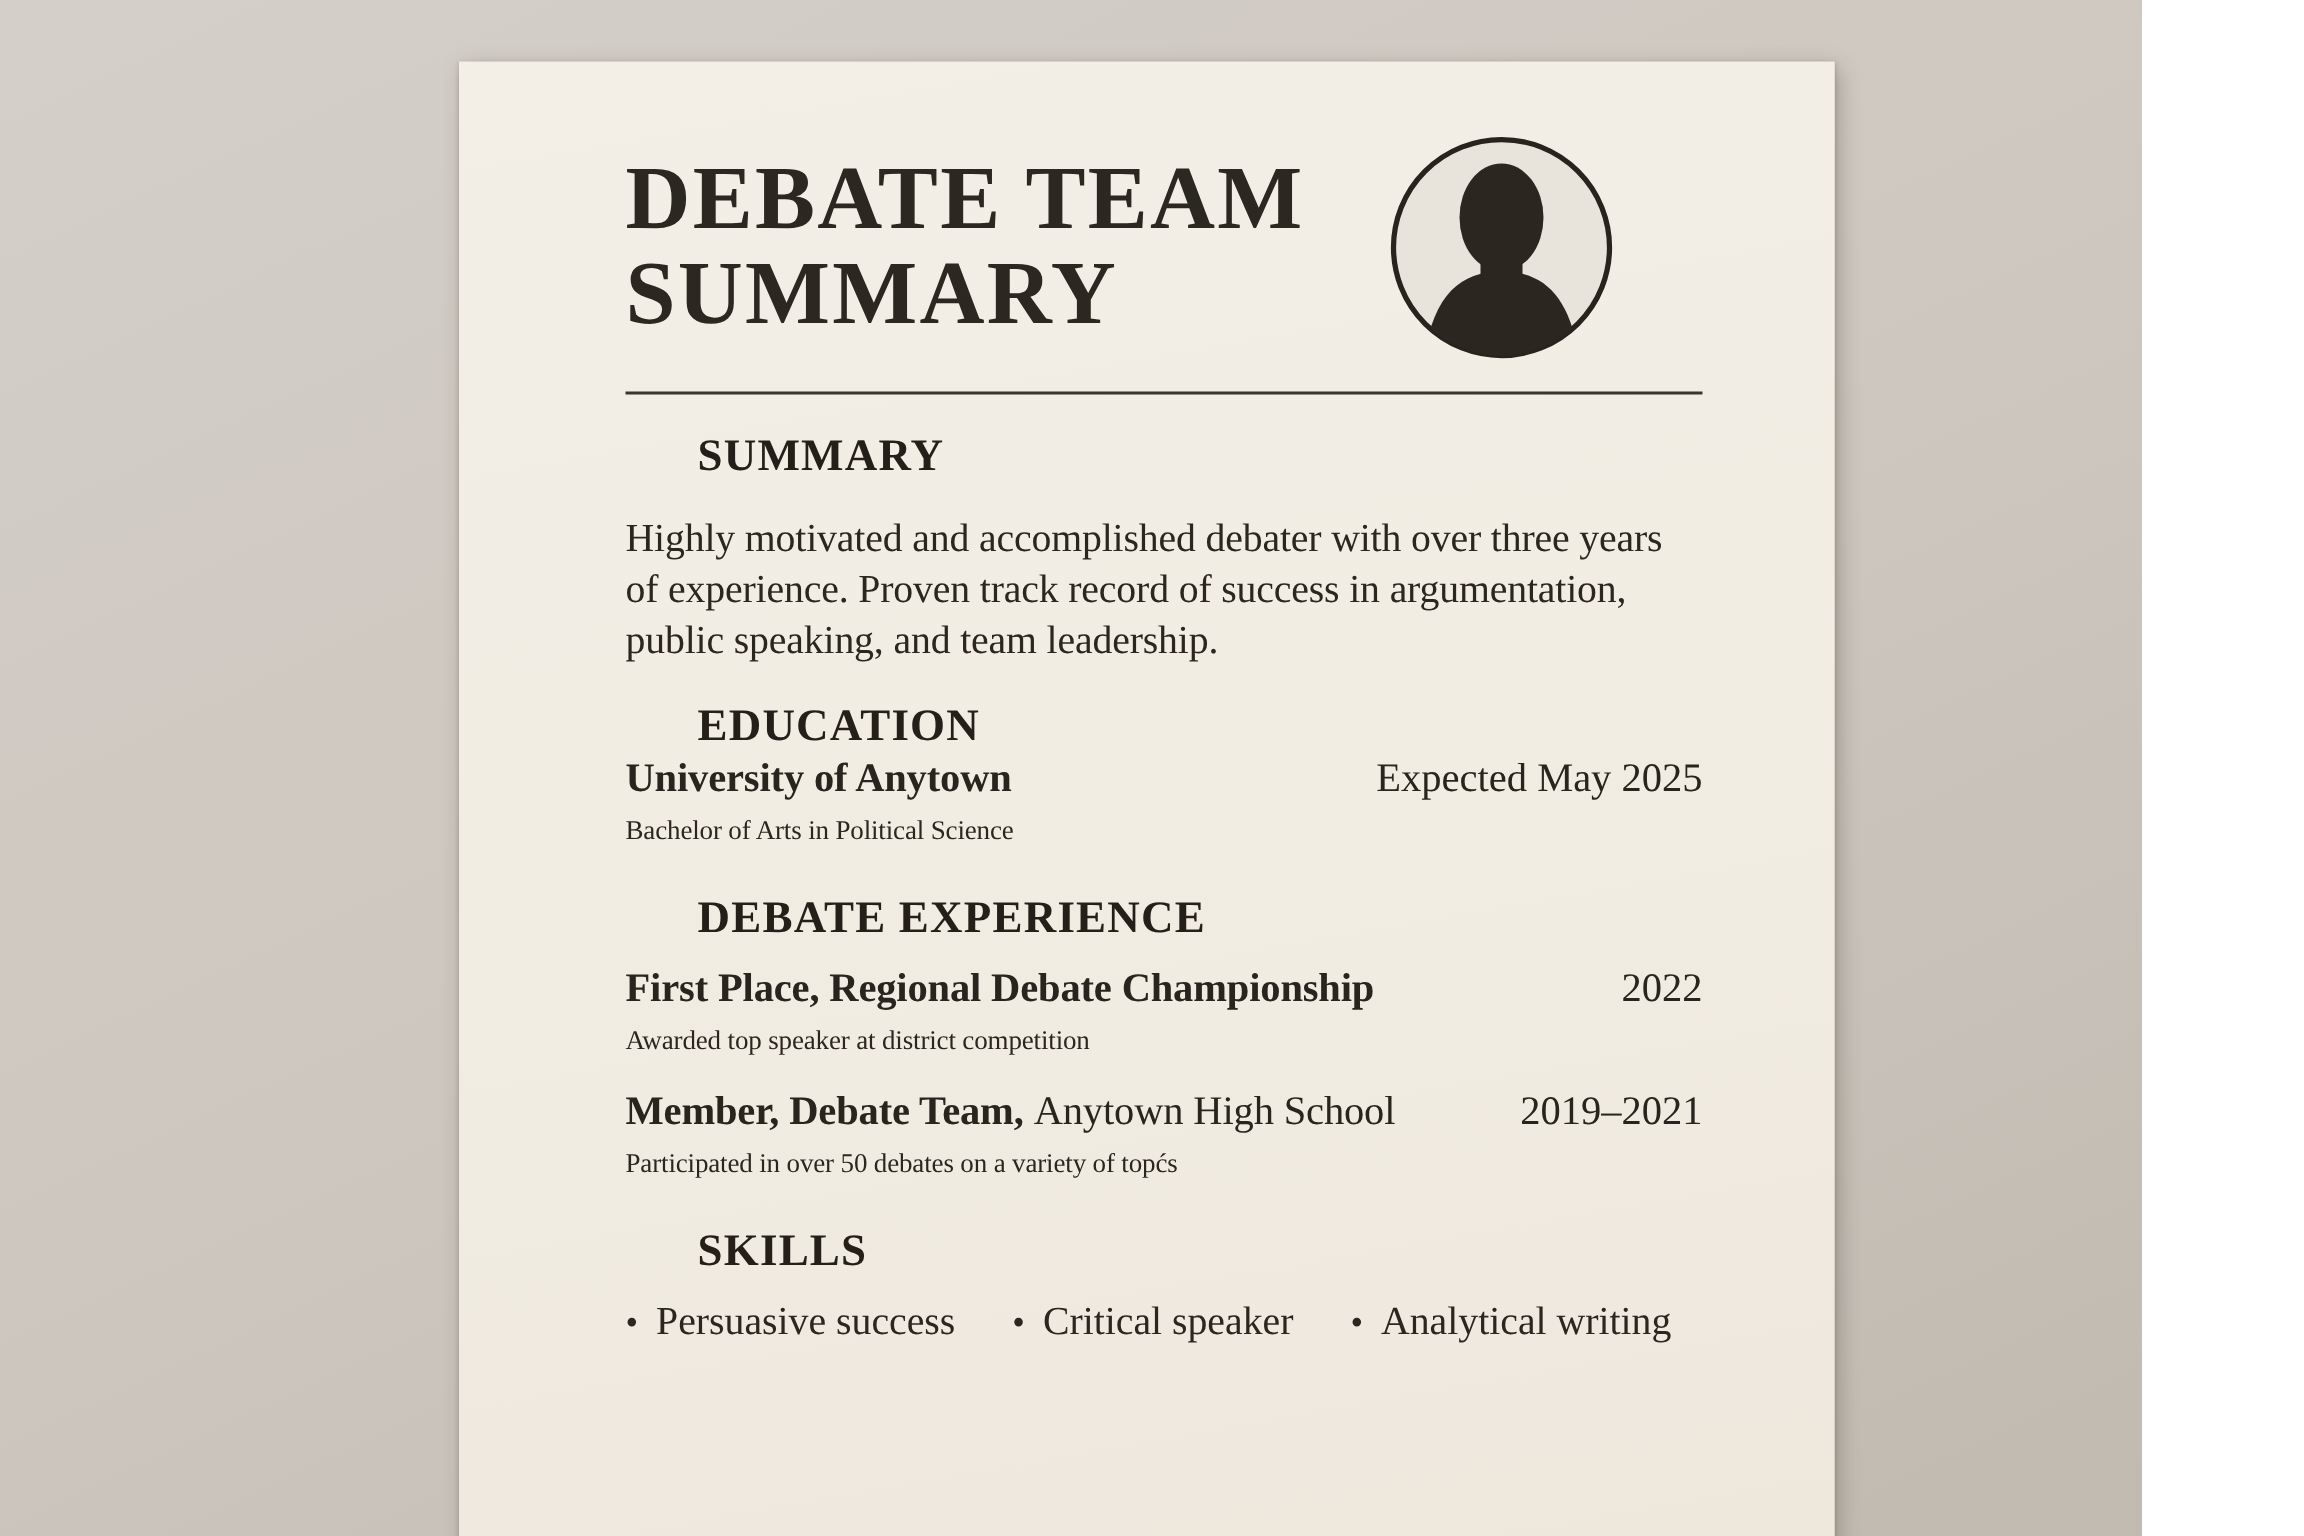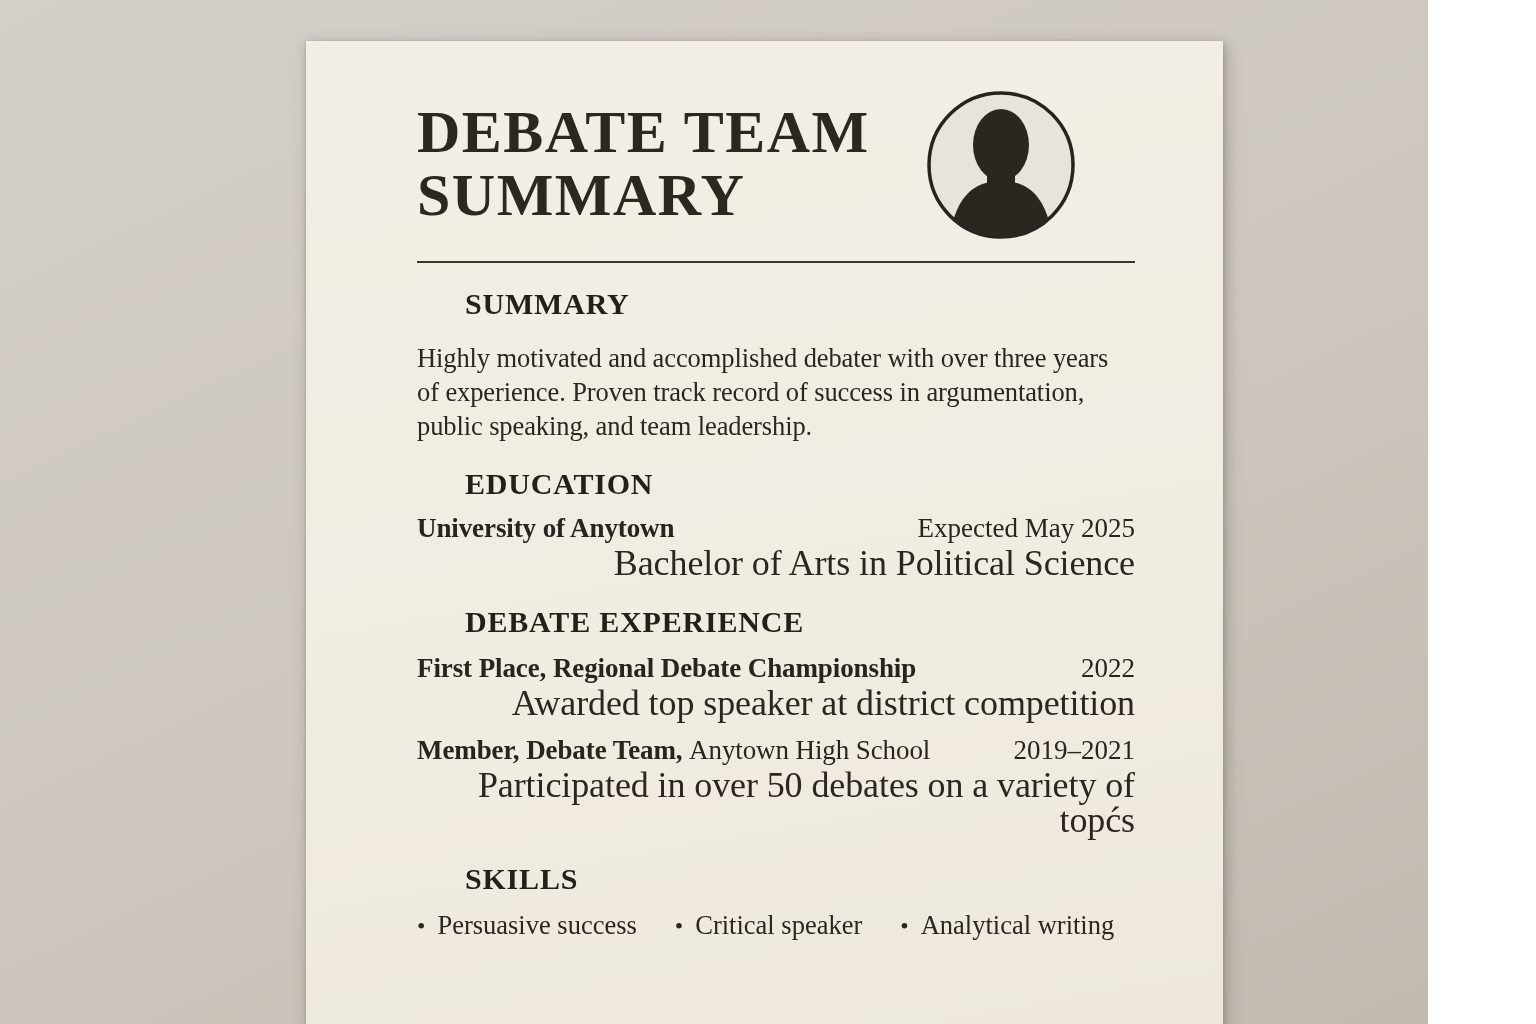--- a/index.html
+++ b/index.html
@@ -41,26 +41,26 @@
   .sec-heading {
     font-size: 30px; font-weight: 700; letter-spacing: 0.8px;
     color: #241f19; margin-top: 24px; margin-left: 48px;
   }
   .body-text {
     font-size: 26.5px; line-height: 34px; color: #2b2620;
     letter-spacing: -0.1px; margin-top: 20px; max-width: 720px;
   }
   .row {
     display: flex; justify-content: space-between; align-items: baseline;
-    font-size: 27px; line-height: 35px; margin-top: 10px;
+    font-size: 27px; line-height: 35px; 
   }
   .row .lhs { letter-spacing: -0.1px; }
   .row .lhs b { font-weight: 700; }
   .row .date { font-weight: 400; white-space: nowrap; padding-left: 20px; }
-  .sub-line { font-size: 36px; line-height: 35px; letter-spacing: -0.1px; color: #2b2620; text-align: right; }
+  .sub-line { font-size: 18px; line-height: 35px; letter-spacing: -0.1px; color: #2b2620; }
   .entry { margin-top: 12px; }
   .entry:first-of-type { margin-top: 10px; }
   
   .skills-line {
     display: flex; gap: 38px; margin-top: 12px;
     font-size: 26.5px; line-height: 34px; color: #2b2620;
   }
   .skill { display: flex; align-items: baseline; gap: 12px; }
   .skill .dot { font-size: 24px; }
 </style>

